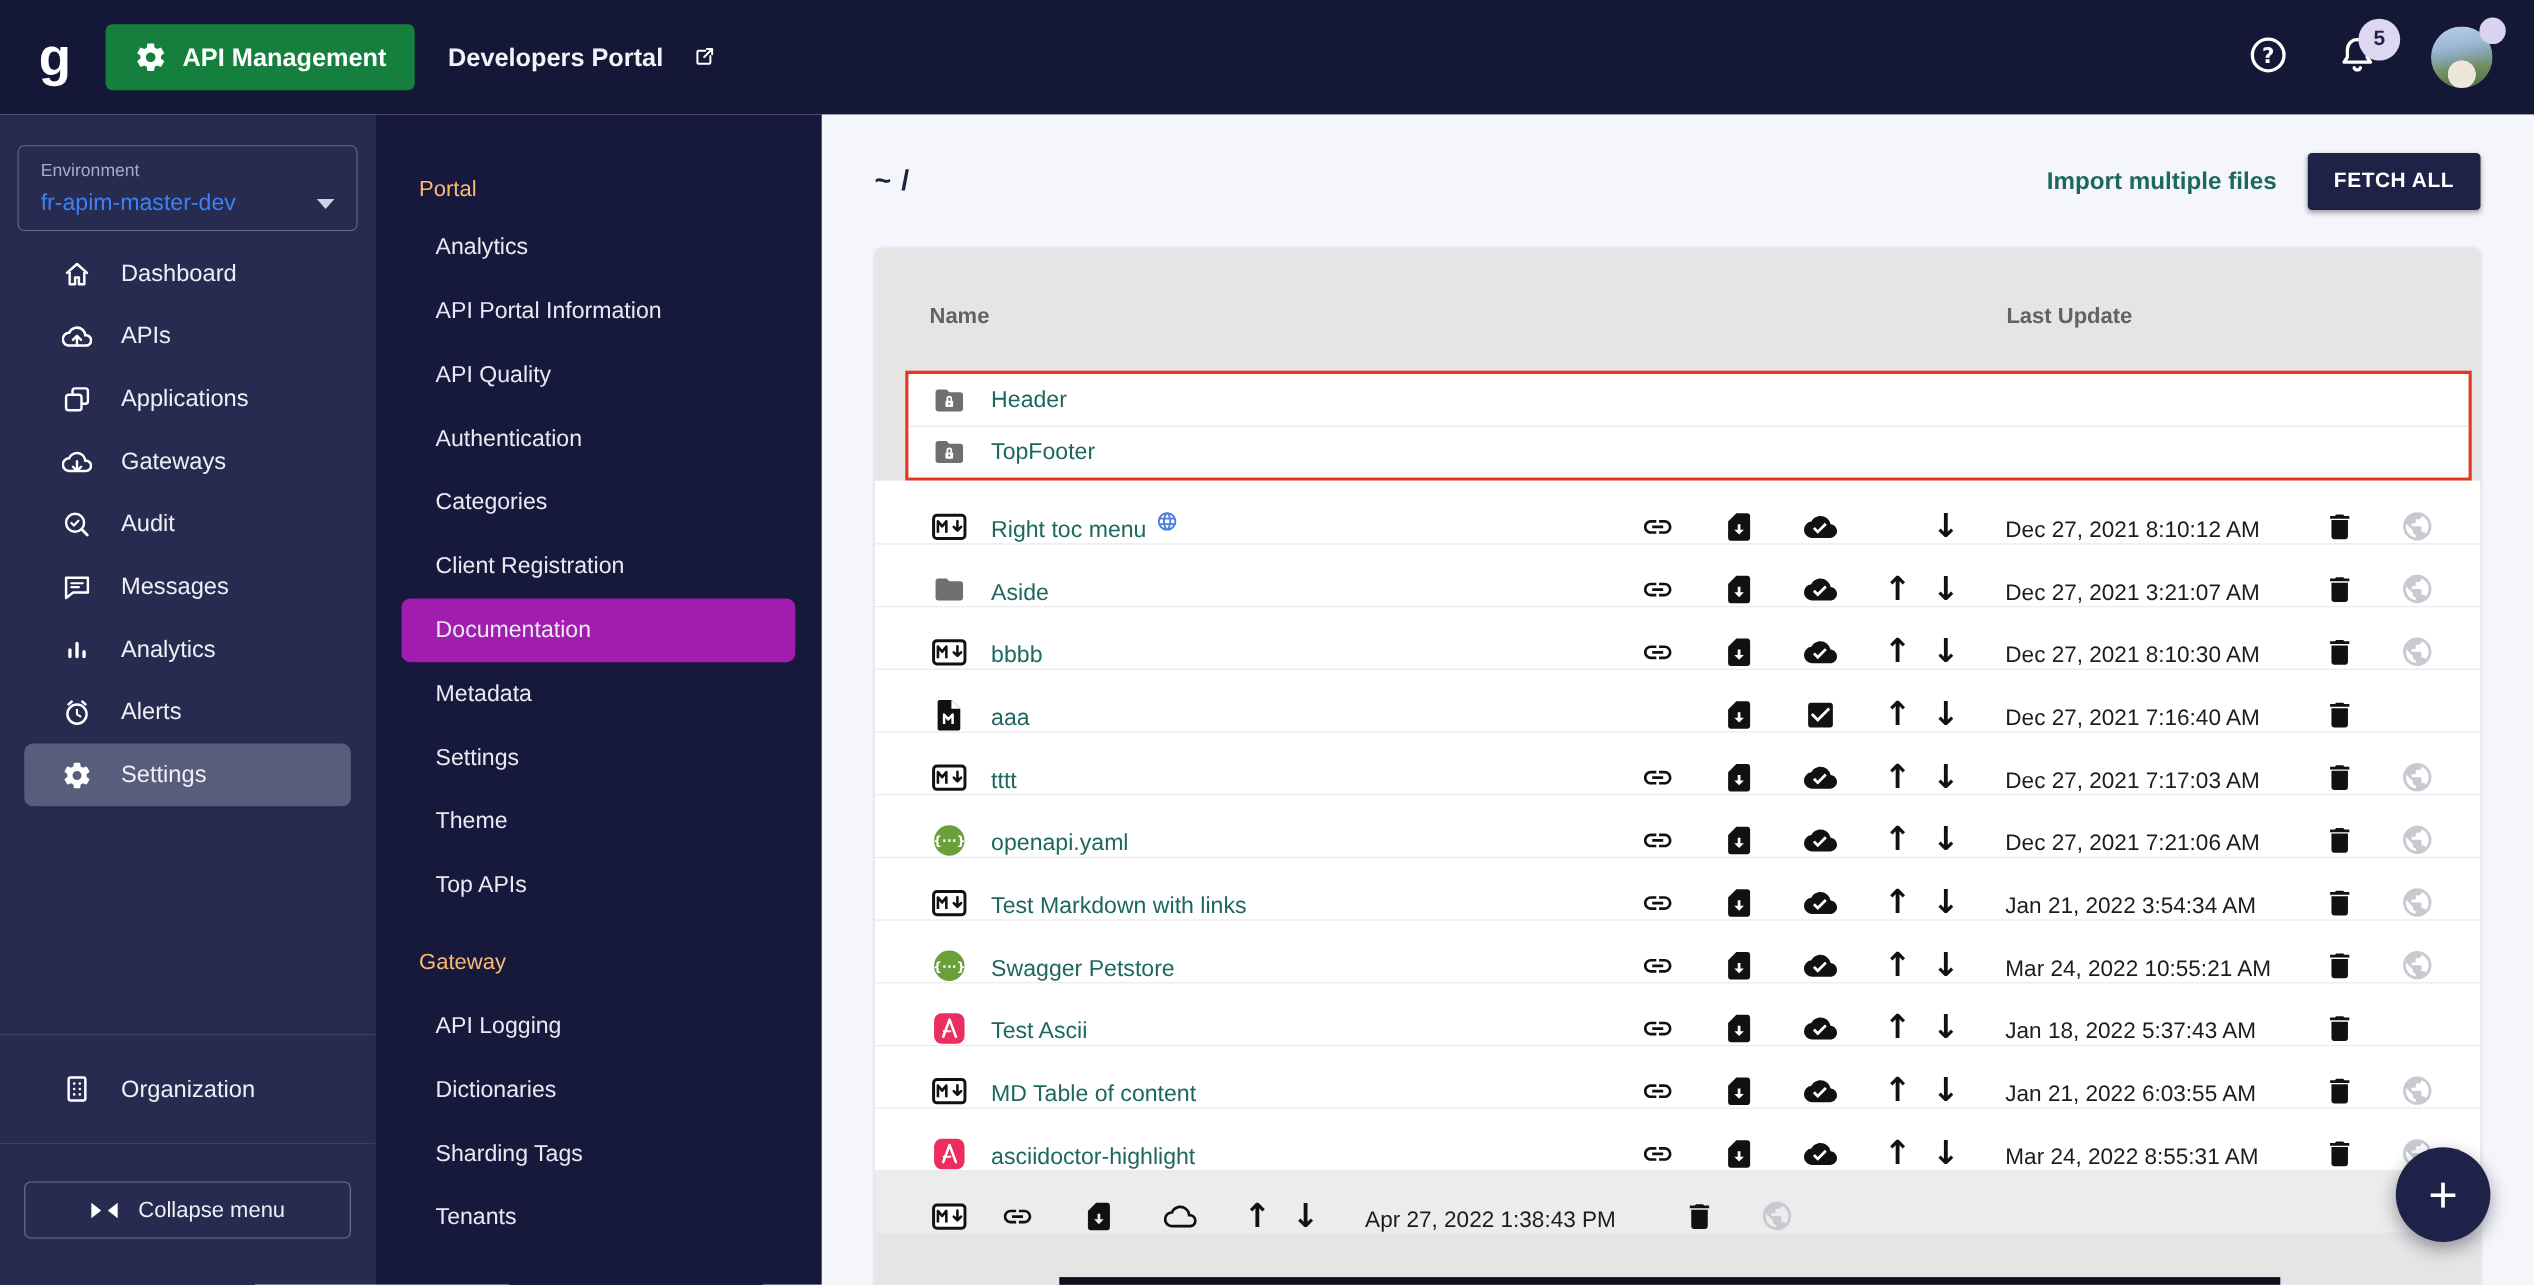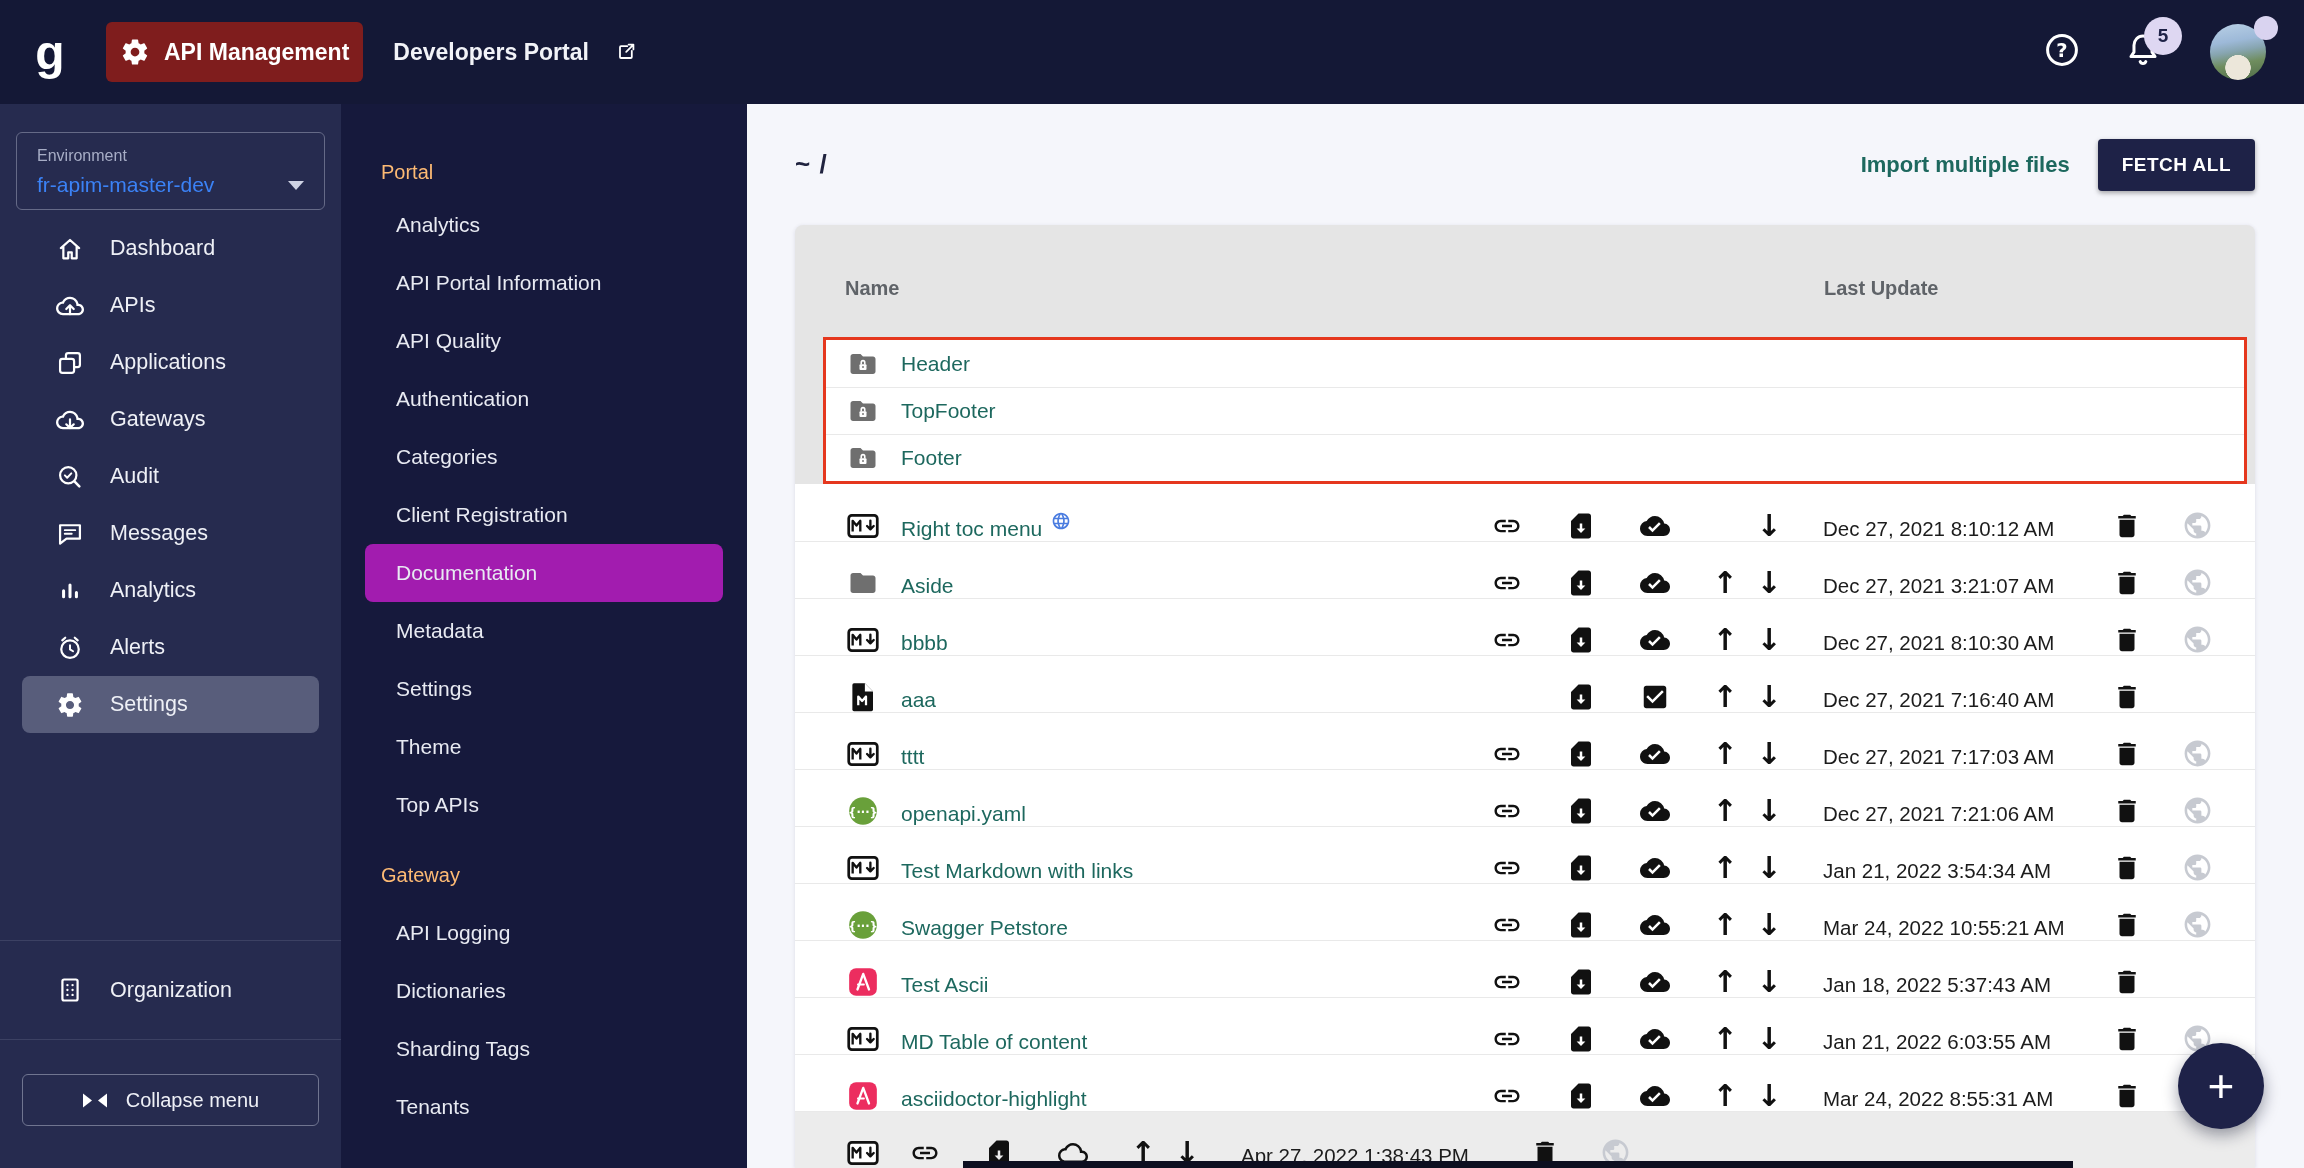--- a/index.html
+++ b/index.html
@@ -2,21 +2,21 @@
 <html><head>
 <meta charset="utf-8">
 <style>
   *{box-sizing:border-box;margin:0;padding:0}
   html,body{width:2304px;height:1168px;overflow:hidden;font-family:"Liberation Sans",sans-serif;background:#f5f6fb}
   .ghost{visibility:hidden}
 
   
   #topbar{height:104px;background:#141836;display:flex;align-items:center;position:relative;z-index:30}
   .logo{width:72px;text-align:center;color:#fff;font-size:48px;font-weight:700;margin-left:14px}
-  .app-btn{margin-left:20px;height:60px;border-radius:6px;background:#7f1d1d;display:flex;align-items:center;gap:14px;padding:0 14px;color:#fff;font-size:23px;font-weight:700;cursor:pointer}
+  .app-btn{margin-left:10px;height:60px;border-radius:6px;background:#15803d;display:flex;align-items:center;gap:14px;padding:0 26px;color:#fff;font-size:23px;font-weight:700;cursor:pointer}
   .portal-item{margin-left:30px;display:flex;align-items:center;gap:25px;color:#f2f3f8;font-size:23px;font-weight:700;cursor:pointer}
   .tb-spacer{flex:1}
   .tb-ic{width:36px;height:36px;color:#fff}
   .help-wrap{margin-right:44px;cursor:pointer}
   .bell-wrap{position:relative;margin-right:48px;cursor:pointer}
   .badge{position:absolute;top:-14px;right:-20px;width:38px;height:38px;border-radius:50%;background:#ded7f2;color:#1e2247;font-size:19px;font-weight:700;display:flex;align-items:center;justify-content:center}
   .avatar-wrap{position:relative;margin-right:38px;cursor:pointer}
   .avatar{width:56px;height:56px;border-radius:50%;background:
      radial-gradient(circle at 50% 78%, #ece7da 0 24%, rgba(0,0,0,0) 25%),
      linear-gradient(170deg,#b9d0e6 0%,#9db9d8 32%,#87a5b0 48%,#6f8d5e 68%,#4e6a48 100%)}
@@ -408,28 +408,20 @@
     <a class="row-name">Header</a>
   </div>
           <div class="sys-row">
     <span class="type-ic">
               <svg>
                 <use href="#i-folder-lock"></use>
               </svg>
             </span>
     <a class="row-name">TopFooter</a>
   </div>
-          <div class="sys-row">
-    <span class="type-ic">
-              <svg>
-                <use href="#i-folder-lock"></use>
-              </svg>
-            </span>
-    <a class="row-name">Footer</a>
-  </div>
         </div>
       <div>
           <div class="row">
     <span class="type-ic">
               <svg>
                 <use href="#i-markdown"></use>
               </svg>
             </span>
     <span class="name-cell">
       <a class="row-name">Right toc menu</a>

